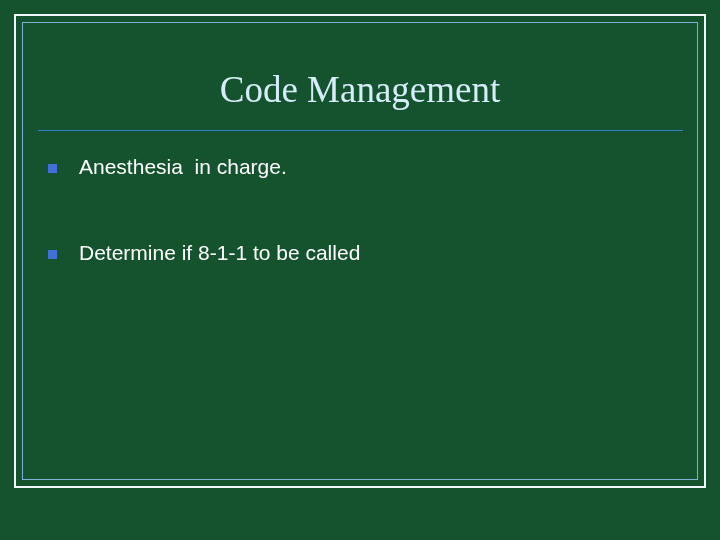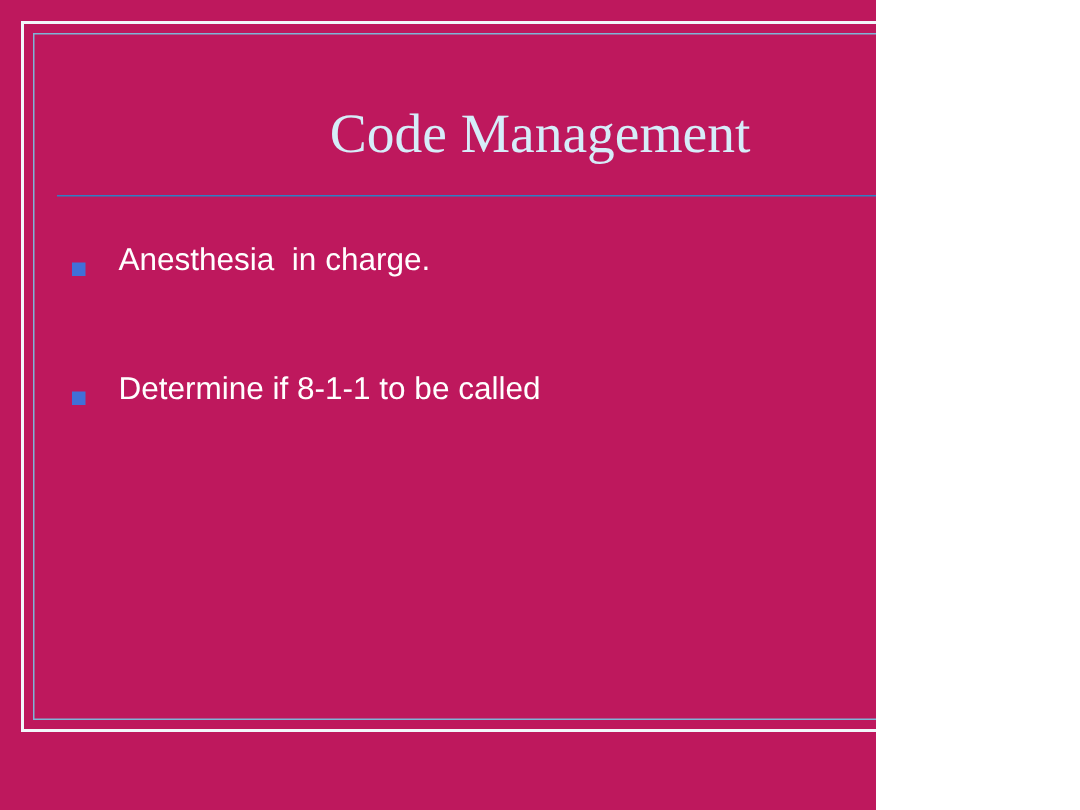--- a/index.html
+++ b/index.html
@@ -2,24 +2,24 @@
 <html><head>
 <meta charset="utf-8">
 <style>
   html, body {
     margin: 0;
     padding: 0;
     background: #ffffff;
   }
   #slide {
     position: relative;
-    width: 584px;
+    width: 720px;
     height: 540px;
     overflow: hidden;
-    background: #be185d;
+    background: #14532d;
     font-family: "Liberation Sans", sans-serif;
     -webkit-font-smoothing: antialiased;
   }
 
   
   .frame-outer {
     position: absolute;
     left: 14px;
     top: 14px;
     width: 692px;      
@@ -70,21 +70,21 @@
     position: absolute;
     left: 40px;
     top: 152px;
     width: 630px;
     margin: 0;
     padding: 0;
     list-style: none;
   }
   .bullet-row {
     display: flex;
-    align-items: center;
+    align-items: flex-start;
     height: 43px;
   }
   .bullet-row.spacer {
     height: 43px;
   }
   .bullet-marker {
     flex: 0 0 auto;
     width: 9px;
     height: 9px;
     margin-top: 12px;

